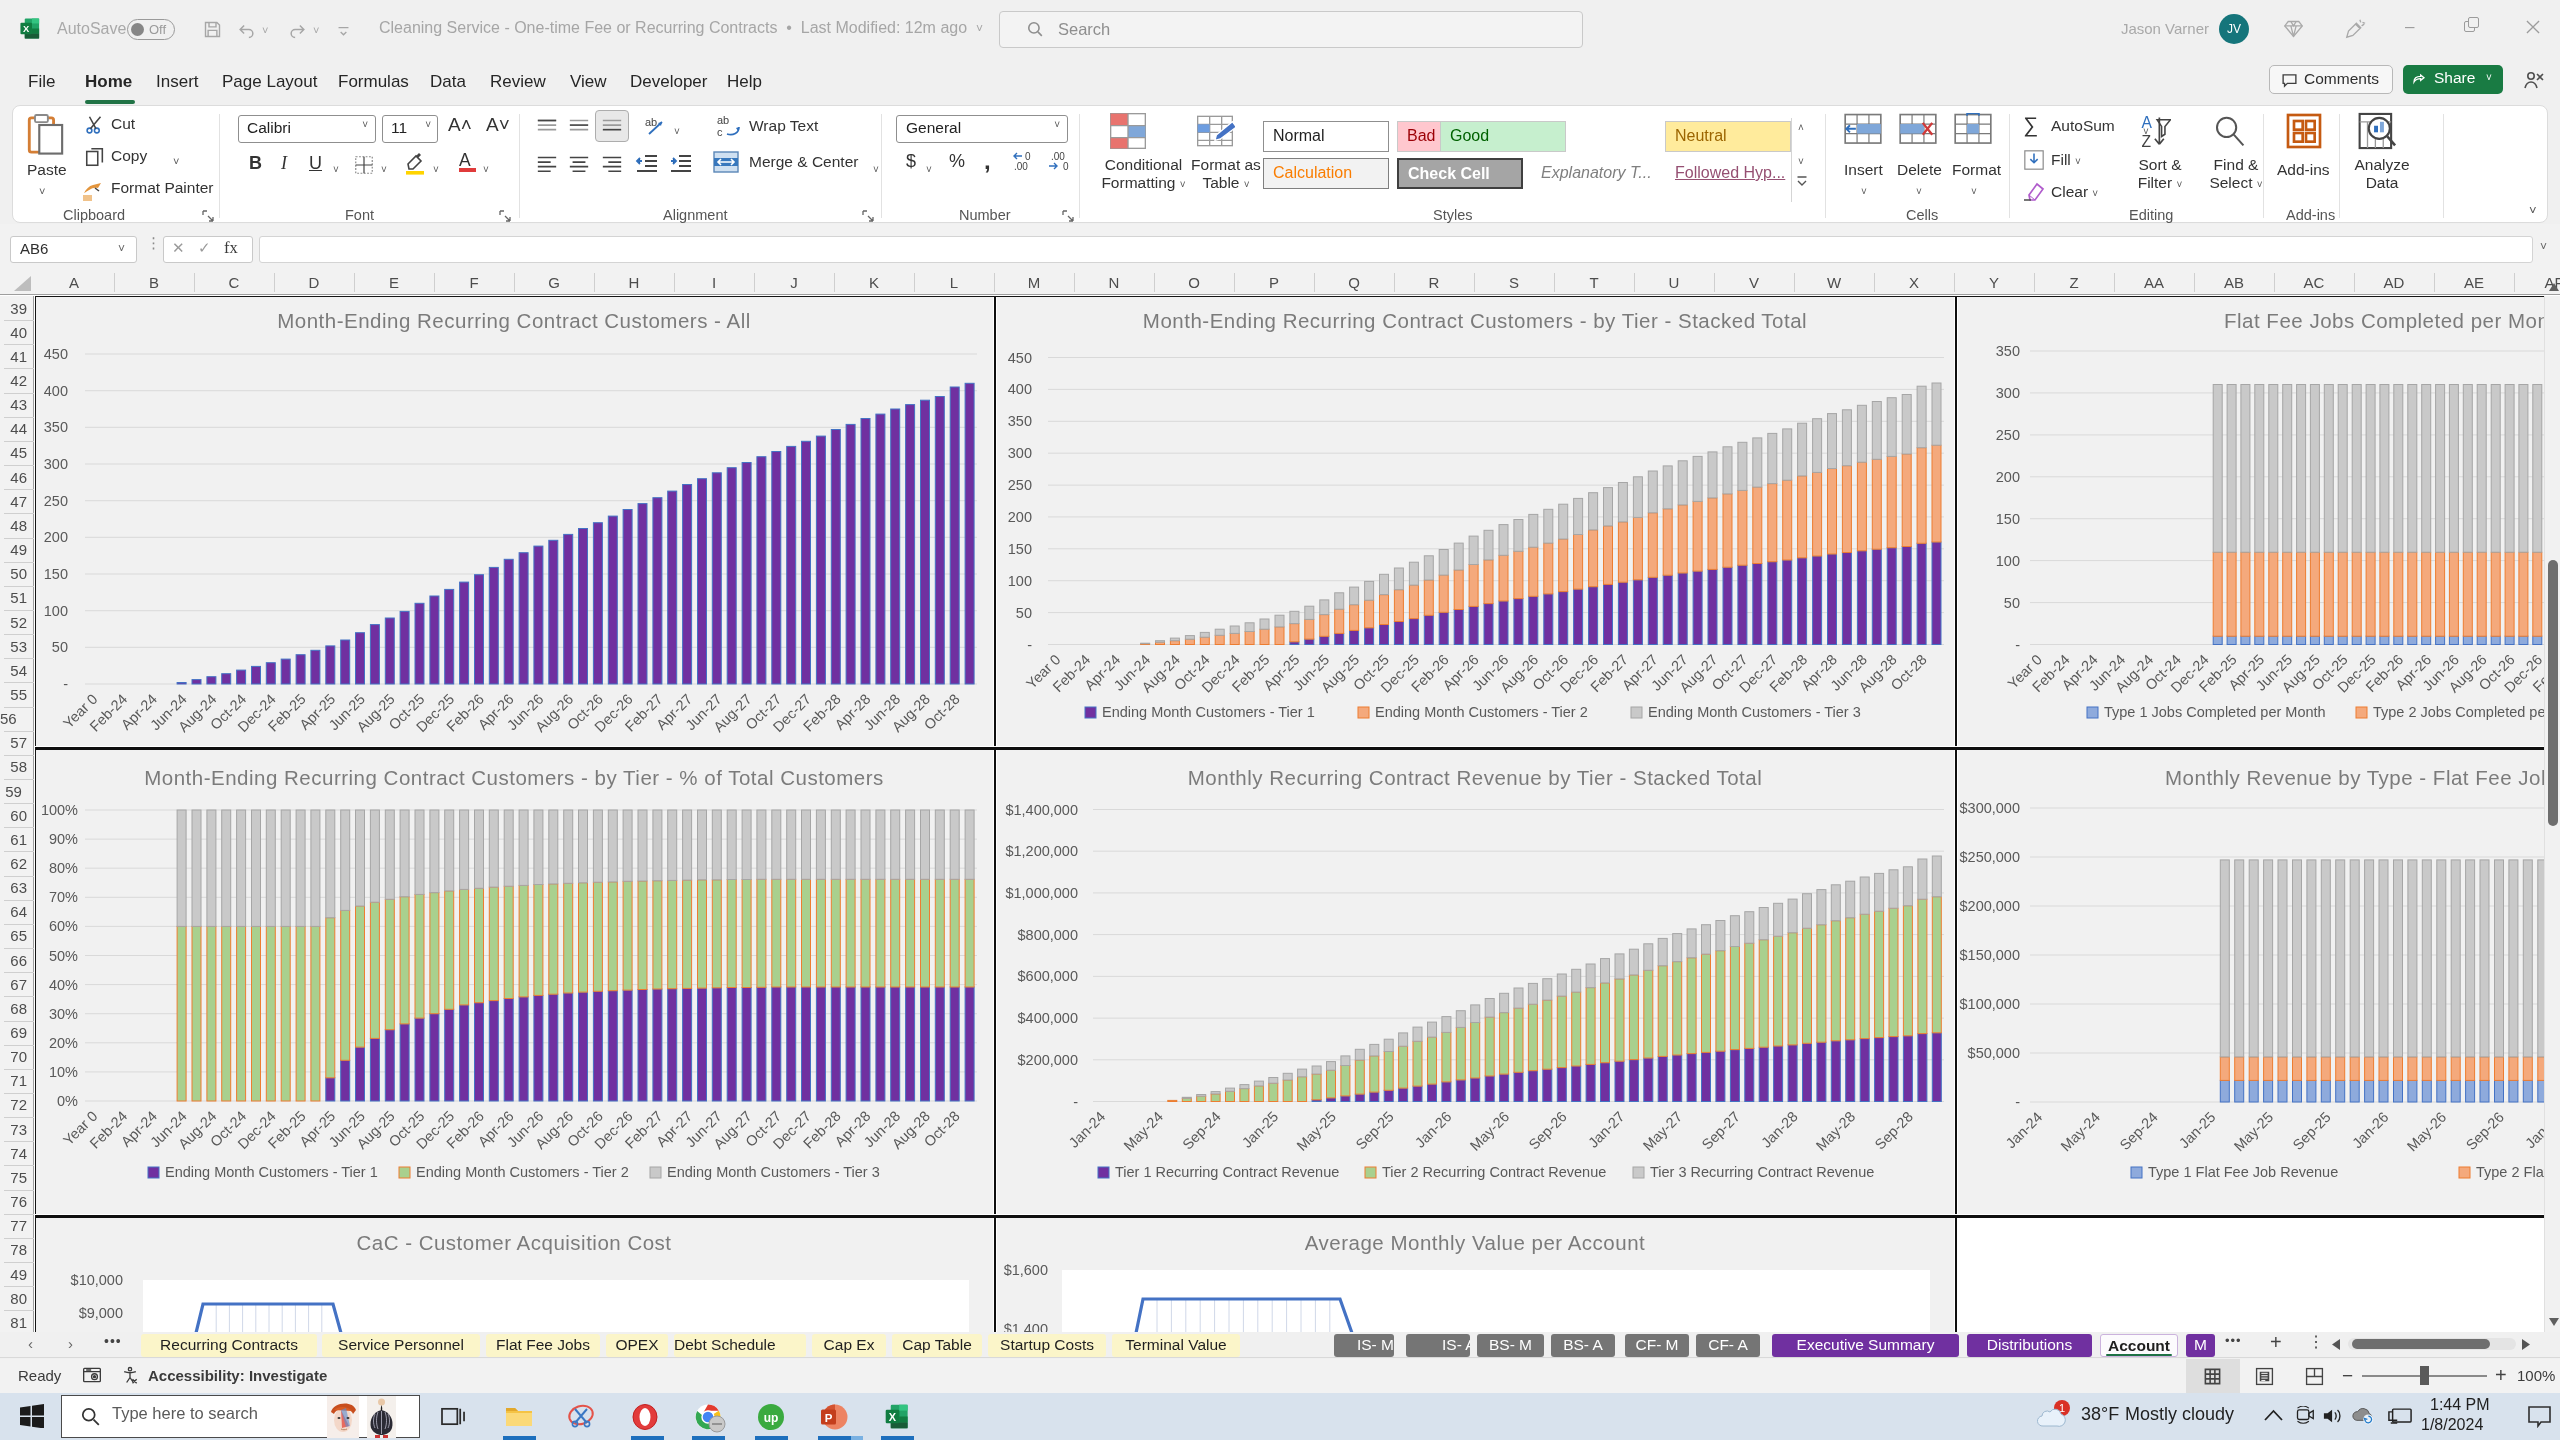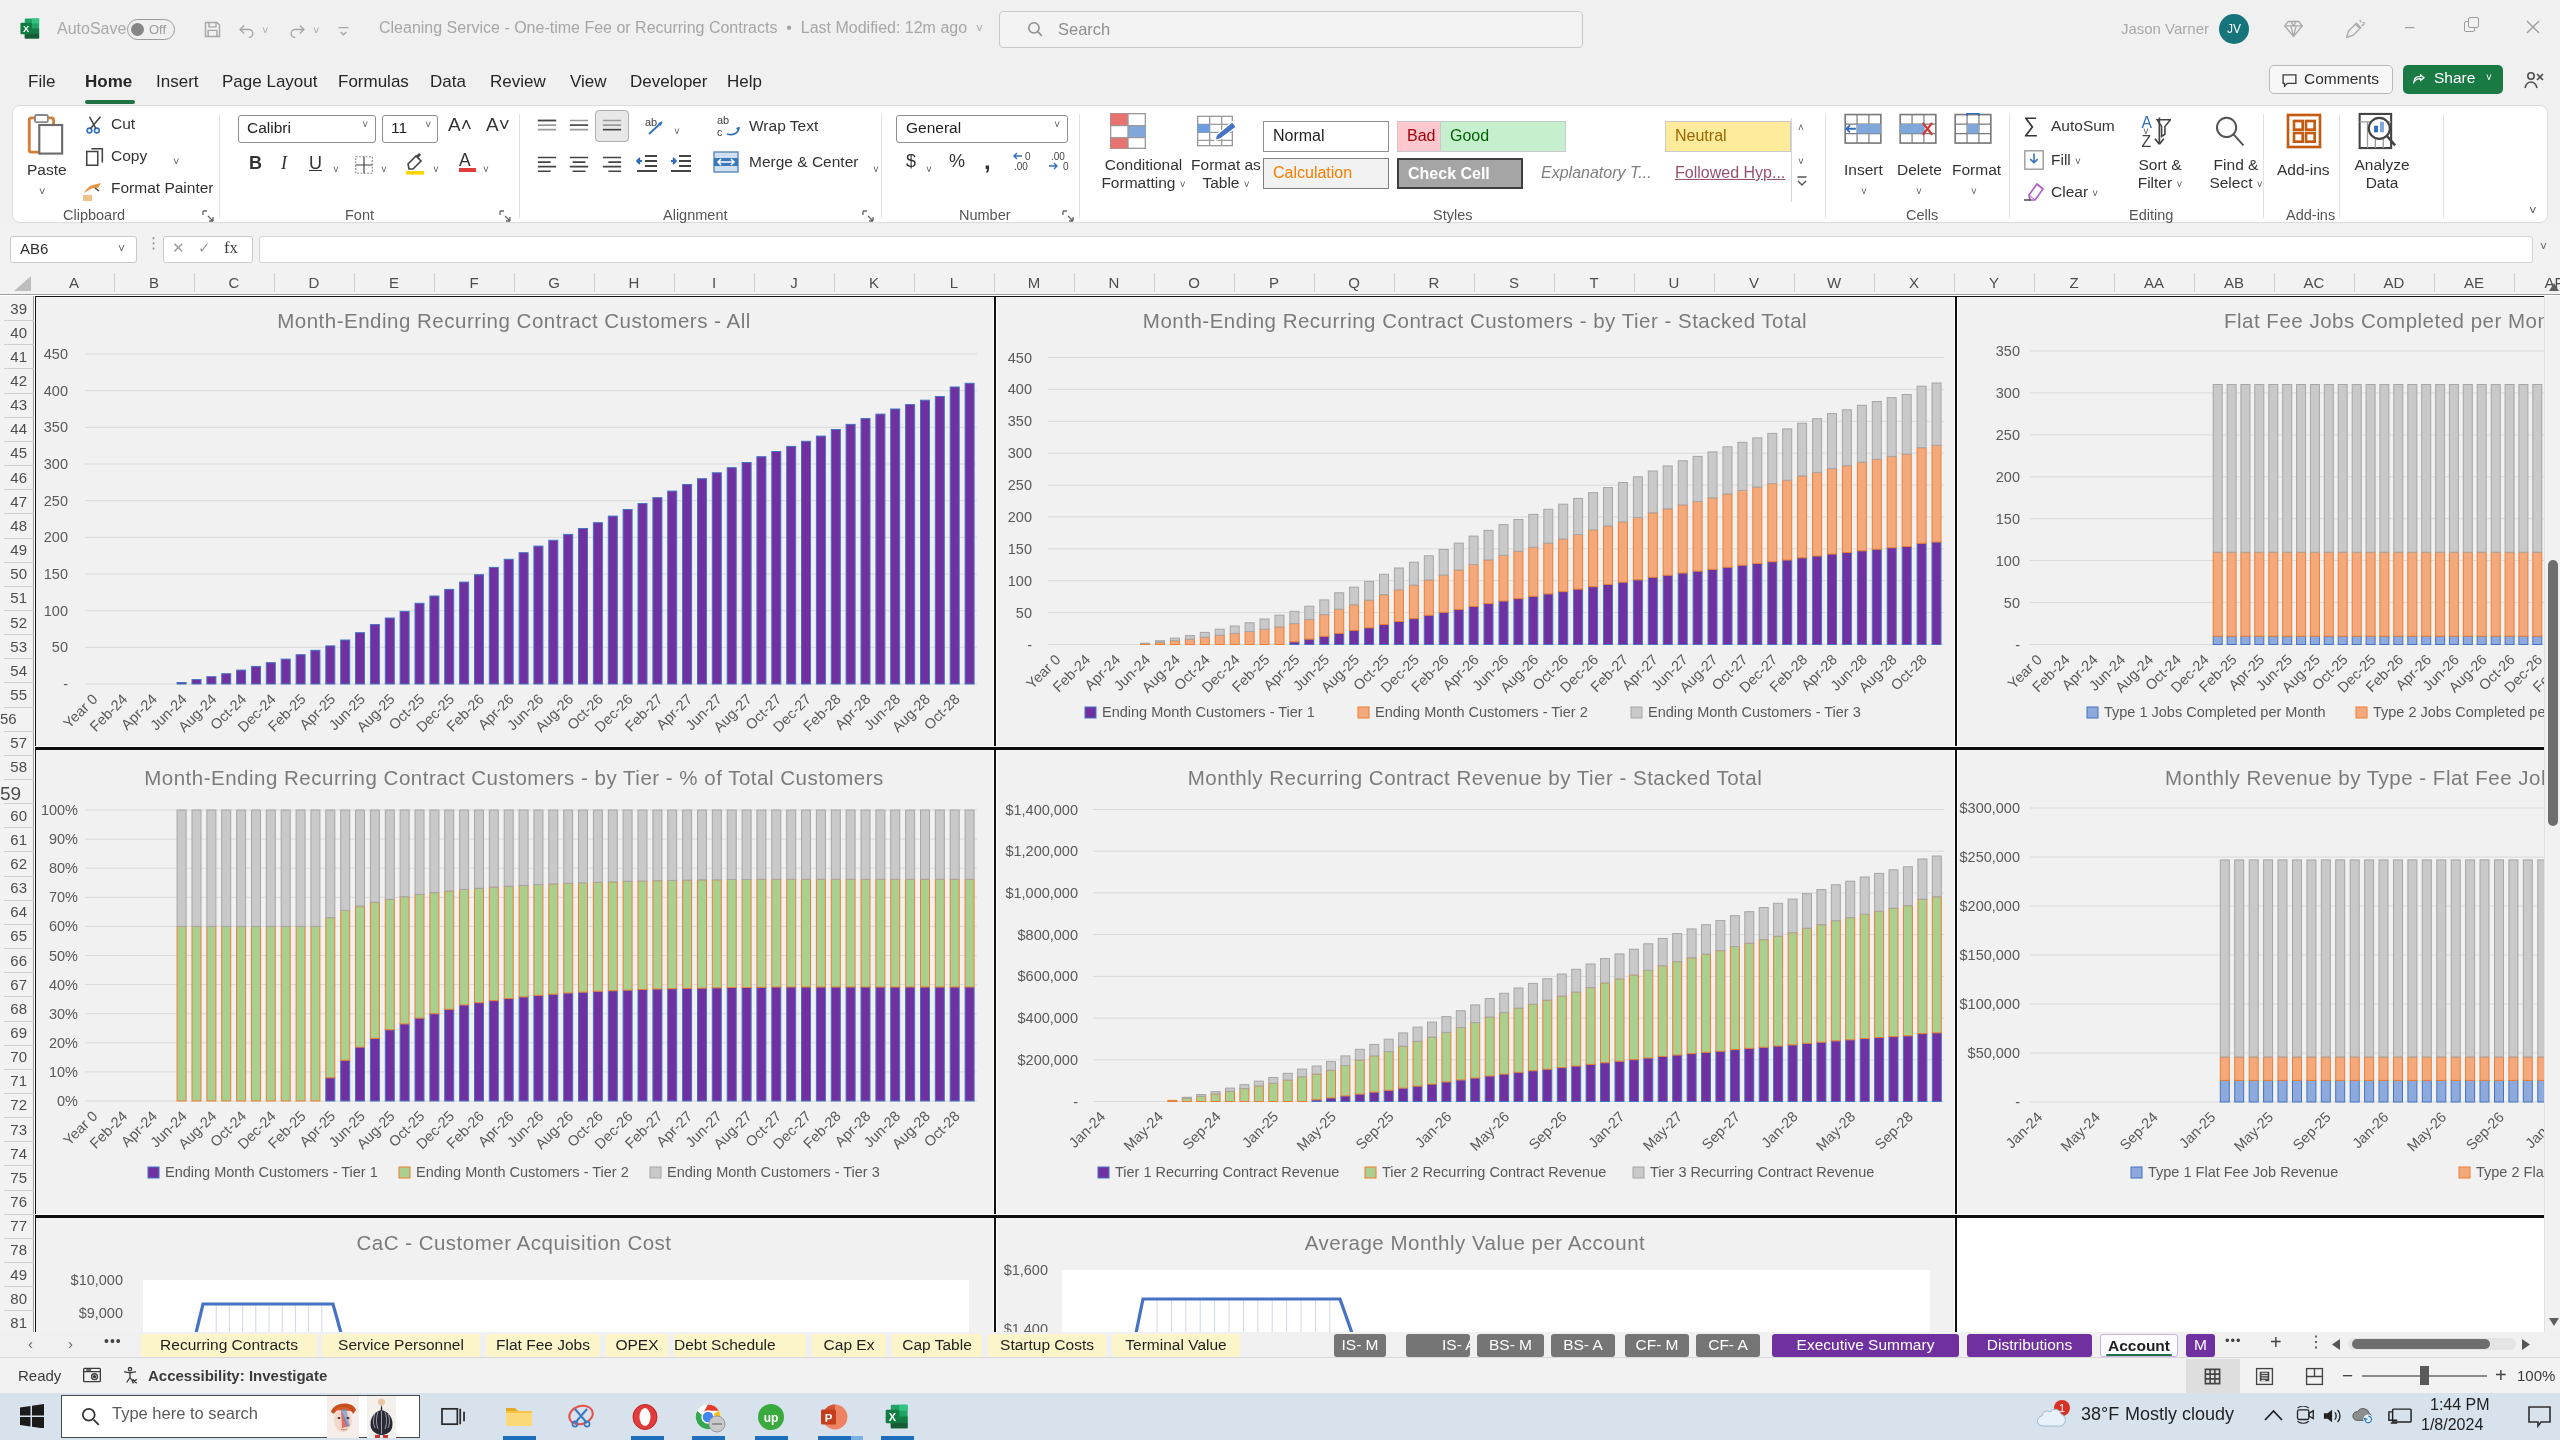--- a/index.html
+++ b/index.html
@@ -462,21 +462,21 @@
 <div style="position:absolute;left:0;top:661.8px;width:27px;text-align:right;font-size:15px;color:#4d4d4d">54</div>
 <div style="position:absolute;left:4px;top:682.4px;width:30px;height:1px;background:#cfcfcf"></div>
 <div style="position:absolute;left:0;top:685.9px;width:27px;text-align:right;font-size:15px;color:#4d4d4d">55</div>
 <div style="position:absolute;left:4px;top:706.5px;width:30px;height:1px;background:#cfcfcf"></div>
 <div style="position:absolute;left:0;top:710.0px;width:27px;text-align:left;font-size:15px;color:#4d4d4d">56</div>
 <div style="position:absolute;left:4px;top:730.7px;width:30px;height:1px;background:#cfcfcf"></div>
 <div style="position:absolute;left:0;top:734.2px;width:27px;text-align:right;font-size:15px;color:#4d4d4d">57</div>
 <div style="position:absolute;left:4px;top:754.9px;width:30px;height:1px;background:#cfcfcf"></div>
 <div style="position:absolute;left:0;top:758.3px;width:27px;text-align:right;font-size:15px;color:#4d4d4d">58</div>
 <div style="position:absolute;left:4px;top:779.0px;width:30px;height:1px;background:#cfcfcf"></div>
-<div style="position:absolute;left:0;top:782.5px;width:27px;text-align:left;font-size:19px;color:#4d4d4d">59</div>
+<div style="position:absolute;left:0;top:782.5px;width:27px;text-align:center;font-size:15px;color:#4d4d4d">59</div>
 <div style="position:absolute;left:4px;top:803.1px;width:30px;height:1px;background:#cfcfcf"></div>
 <div style="position:absolute;left:0;top:806.6px;width:27px;text-align:right;font-size:15px;color:#4d4d4d">60</div>
 <div style="position:absolute;left:4px;top:827.3px;width:30px;height:1px;background:#cfcfcf"></div>
 <div style="position:absolute;left:0;top:830.8px;width:27px;text-align:right;font-size:15px;color:#4d4d4d">61</div>
 <div style="position:absolute;left:4px;top:851.4px;width:30px;height:1px;background:#cfcfcf"></div>
 <div style="position:absolute;left:0;top:854.9px;width:27px;text-align:right;font-size:15px;color:#4d4d4d">62</div>
 <div style="position:absolute;left:4px;top:875.6px;width:30px;height:1px;background:#cfcfcf"></div>
 <div style="position:absolute;left:0;top:879.1px;width:27px;text-align:right;font-size:15px;color:#4d4d4d">63</div>
 <div style="position:absolute;left:4px;top:899.7px;width:30px;height:1px;background:#cfcfcf"></div>
 <div style="position:absolute;left:0;top:903.2px;width:27px;text-align:right;font-size:15px;color:#4d4d4d">64</div>
@@ -1528,21 +1528,21 @@
     <span class="abs" style="left:104px;top:1px;font-size:14px;color:#444;letter-spacing:1px">•••</span>
     <div style="position:absolute;left:141px;top:1.5px;width:176px;height:23px;background:#fbf5c9;color:#1f1f1f;font-size:15.5px;text-align:center;padding-top:2.5px;white-space:nowrap;overflow:hidden;border-radius:3px;">Recurring Contracts</div>
     <div style="position:absolute;left:322px;top:1.5px;width:158px;height:23px;background:#fbf5c9;color:#1f1f1f;font-size:15.5px;text-align:center;padding-top:2.5px;white-space:nowrap;overflow:hidden;border-radius:3px;">Service Personnel</div>
     <div style="position:absolute;left:486px;top:1.5px;width:114px;height:23px;background:#fbf5c9;color:#1f1f1f;font-size:15.5px;text-align:center;padding-top:2.5px;white-space:nowrap;overflow:hidden;border-radius:3px;">Flat Fee Jobs</div>
     <div style="position:absolute;left:606px;top:1.5px;width:62px;height:23px;background:#fbf5c9;color:#1f1f1f;font-size:15.5px;text-align:center;padding-top:2.5px;white-space:nowrap;overflow:hidden;border-radius:3px;">OPEX</div>
     <div style="position:absolute;left:674px;top:1.5px;width:132px;height:23px;background:#fbf5c9;color:#1f1f1f;font-size:15.5px;text-align:left;padding-top:2.5px;white-space:nowrap;overflow:hidden;border-radius:3px;">Debt Schedule</div>
     <div style="position:absolute;left:812px;top:1.5px;width:74px;height:23px;background:#fbf5c9;color:#1f1f1f;font-size:15.5px;text-align:center;padding-top:2.5px;white-space:nowrap;overflow:hidden;border-radius:3px;">Cap Ex</div>
     <div style="position:absolute;left:892px;top:1.5px;width:90px;height:23px;background:#fbf5c9;color:#1f1f1f;font-size:15.5px;text-align:center;padding-top:2.5px;white-space:nowrap;overflow:hidden;border-radius:3px;">Cap Table</div>
     <div style="position:absolute;left:988px;top:1.5px;width:118px;height:23px;background:#fbf5c9;color:#1f1f1f;font-size:15.5px;text-align:center;padding-top:2.5px;white-space:nowrap;overflow:hidden;border-radius:3px;">Startup Costs</div>
     <div style="position:absolute;left:1112px;top:1.5px;width:128px;height:23px;background:#fbf5c9;color:#1f1f1f;font-size:15.5px;text-align:center;padding-top:2.5px;white-space:nowrap;overflow:hidden;border-radius:3px;">Terminal Value</div>
-    <div style="position:absolute;left:1334px;top:1.5px;width:52px;height:23px;background:#757575;color:#fff;font-size:15.5px;text-align:center;padding-top:2.5px;white-space:nowrap;overflow:hidden;border-radius:3px;">IS- M</div>
+    <div style="position:absolute;left:1334px;top:1.5px;width:60px;height:23px;background:#757575;color:#fff;font-size:15.5px;text-align:right;padding-top:2.5px;white-space:nowrap;overflow:hidden;border-radius:3px;">IS- M</div>
     <div style="position:absolute;left:1406px;top:1.5px;width:64px;height:23px;background:#757575;color:#fff;font-size:15.5px;text-align:center;padding-top:2.5px;white-space:nowrap;overflow:hidden;border-radius:3px;padding-left:36px;">IS- A</div>
     <div style="position:absolute;left:1477px;top:1.5px;width:67px;height:23px;background:#757575;color:#fff;font-size:15.5px;text-align:center;padding-top:2.5px;white-space:nowrap;overflow:hidden;border-radius:3px;">BS- M</div>
     <div style="position:absolute;left:1551px;top:1.5px;width:64px;height:23px;background:#757575;color:#fff;font-size:15.5px;text-align:center;padding-top:2.5px;white-space:nowrap;overflow:hidden;border-radius:3px;">BS- A</div>
     <div style="position:absolute;left:1625px;top:1.5px;width:64px;height:23px;background:#757575;color:#fff;font-size:15.5px;text-align:center;padding-top:2.5px;white-space:nowrap;overflow:hidden;border-radius:3px;">CF- M</div>
     <div style="position:absolute;left:1696px;top:1.5px;width:64px;height:23px;background:#757575;color:#fff;font-size:15.5px;text-align:center;padding-top:2.5px;white-space:nowrap;overflow:hidden;border-radius:3px;">CF- A</div>
     <div style="position:absolute;left:1772px;top:1.5px;width:187px;height:23px;background:#7030a0;color:#fff;font-size:15.5px;text-align:center;padding-top:2.5px;white-space:nowrap;overflow:hidden;border-radius:3px;">Executive Summary</div>
     <div style="position:absolute;left:1967px;top:1.5px;width:125px;height:23px;background:#7030a0;color:#fff;font-size:15.5px;text-align:center;padding-top:2.5px;white-space:nowrap;overflow:hidden;border-radius:3px;">Distributions</div>
     <div style="position:absolute;left:2100px;top:1.5px;width:78px;height:23px;background:#fcfbfd;color:#1f1f1f;font-size:15.5px;text-align:center;padding-top:2.5px;white-space:nowrap;overflow:hidden;border-radius:3px;font-weight:bold;border:1px solid #cbb3dd;">Account</div>
     <div style="position:absolute;left:2106px;top:21.5px;width:66px;height:2.5px;background:#1e7145;border-radius:2px"></div>
     <div style="position:absolute;left:2186px;top:1.5px;width:29px;height:23px;background:#7030a0;color:#fff;font-size:15.5px;text-align:center;padding-top:2.5px;white-space:nowrap;overflow:hidden;border-radius:3px;">M</div>

